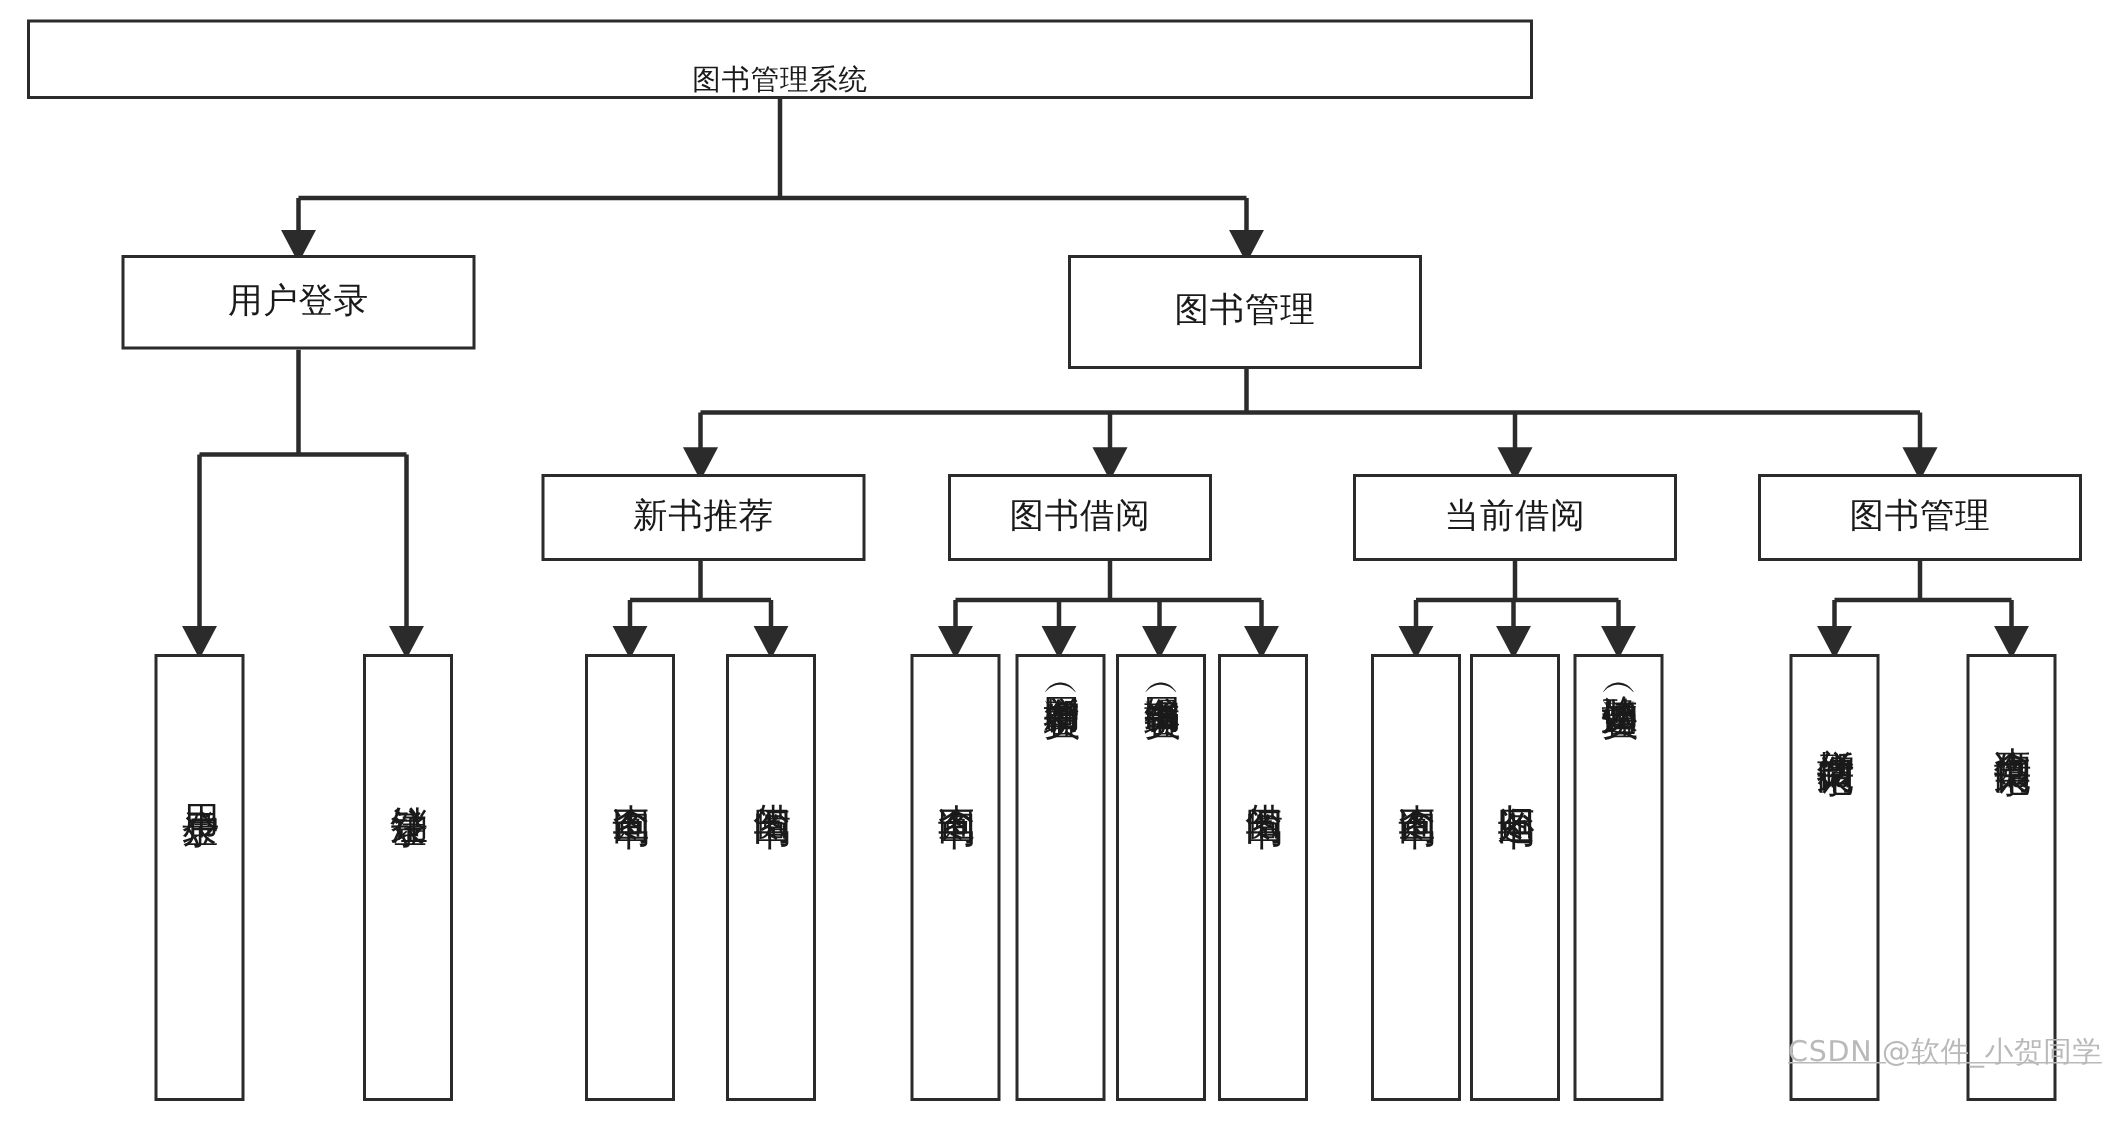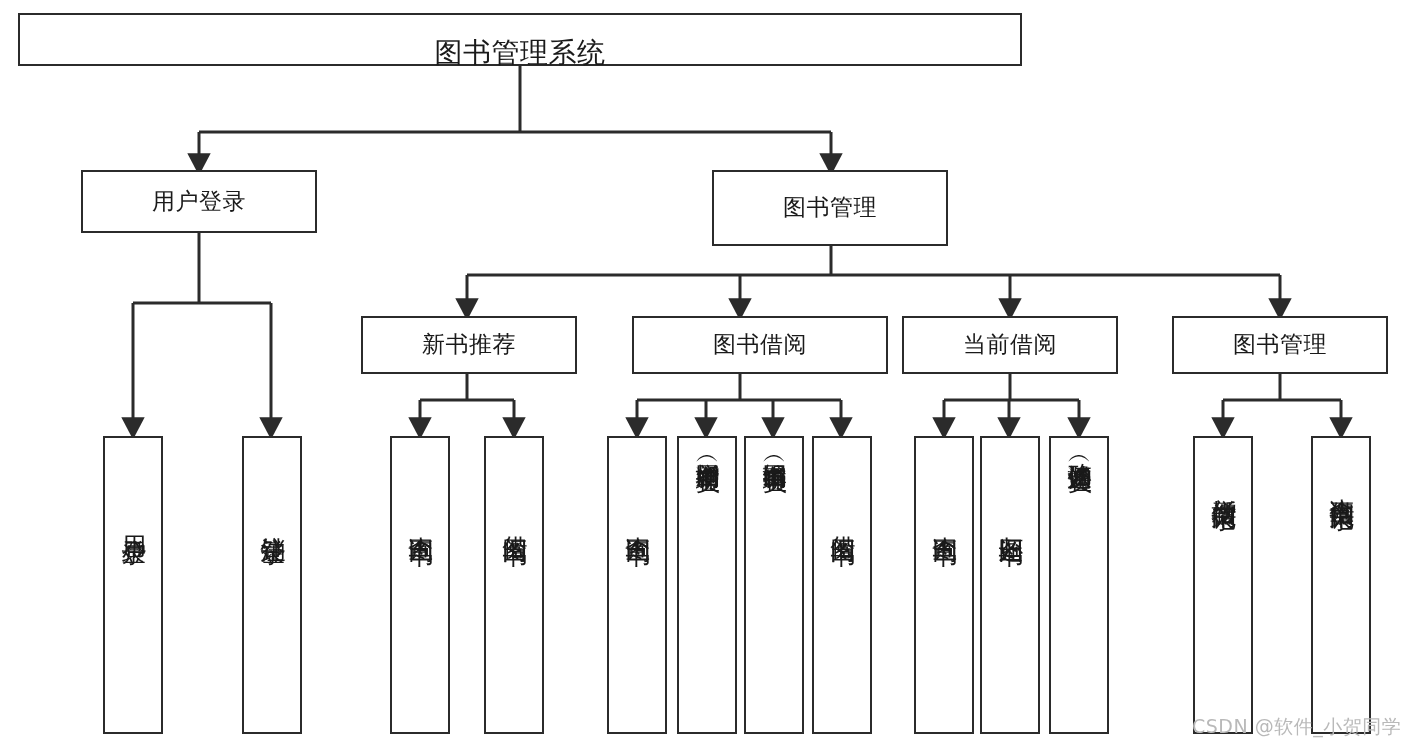--- a/index.html
+++ b/index.html
@@ -39,21 +39,21 @@
     color: #1a1a1a;
     letter-spacing: 0.5px;
     white-space: nowrap;
   }
   
   .node.horiz .node-label {
     font-size: 23px;
     line-height: 1.1;
   }
   .node.root .node-label {
-    font-size: 28px;
+    font-size: 19px;
     margin-top: 28px;
   }
   
   .node.vert {
     align-items: flex-start;
     justify-content: center;
     padding-top: 6px;
   }
   .node.vert .node-label {
     writing-mode: vertical-rl;
@@ -141,21 +141,21 @@
   </div>
 
   <div class="node horiz" style="left:712px; top:170px; width:236px; height:76px;">
     <span class="node-label">图书管理</span>
   </div>
 
   <div class="node horiz" style="left:361px; top:316px; width:216px; height:58px;">
     <span class="node-label">新书推荐</span>
   </div>
 
-  <div class="node horiz" style="left:632px; top:316px; width:256px; height:58px;">
+  <div class="node horiz" style="left:632px; top:316px; width:176px; height:58px;">
     <span class="node-label">图书借阅</span>
   </div>
 
   <div class="node horiz" style="left:902px; top:316px; width:216px; height:58px;">
     <span class="node-label">当前借阅</span>
   </div>
 
   <div class="node horiz" style="left:1172px; top:316px; width:216px; height:58px;">
     <span class="node-label">图书管理</span>
   </div>
@@ -205,15 +205,15 @@
   </div>
 
   <div class="node vert" style="left:1193px; top:436px; width:60px; height:298px; padding-top:40px;">
     <span class="node-label">新增借阅记录</span>
   </div>
 
   <div class="node vert" style="left:1311px; top:436px; width:60px; height:298px; padding-top:40px;">
     <span class="node-label">查询借阅记录</span>
   </div>
 
-  <div class="watermark" style="left:1192px; top:714px;">CSDN @软件_小贺同学</div>
+  <div class="watermark" style="left:1192px; top:688px;text-decoration:underline;">CSDN @软件_小贺同学</div>
 
 </div>
 
 </body></html>

